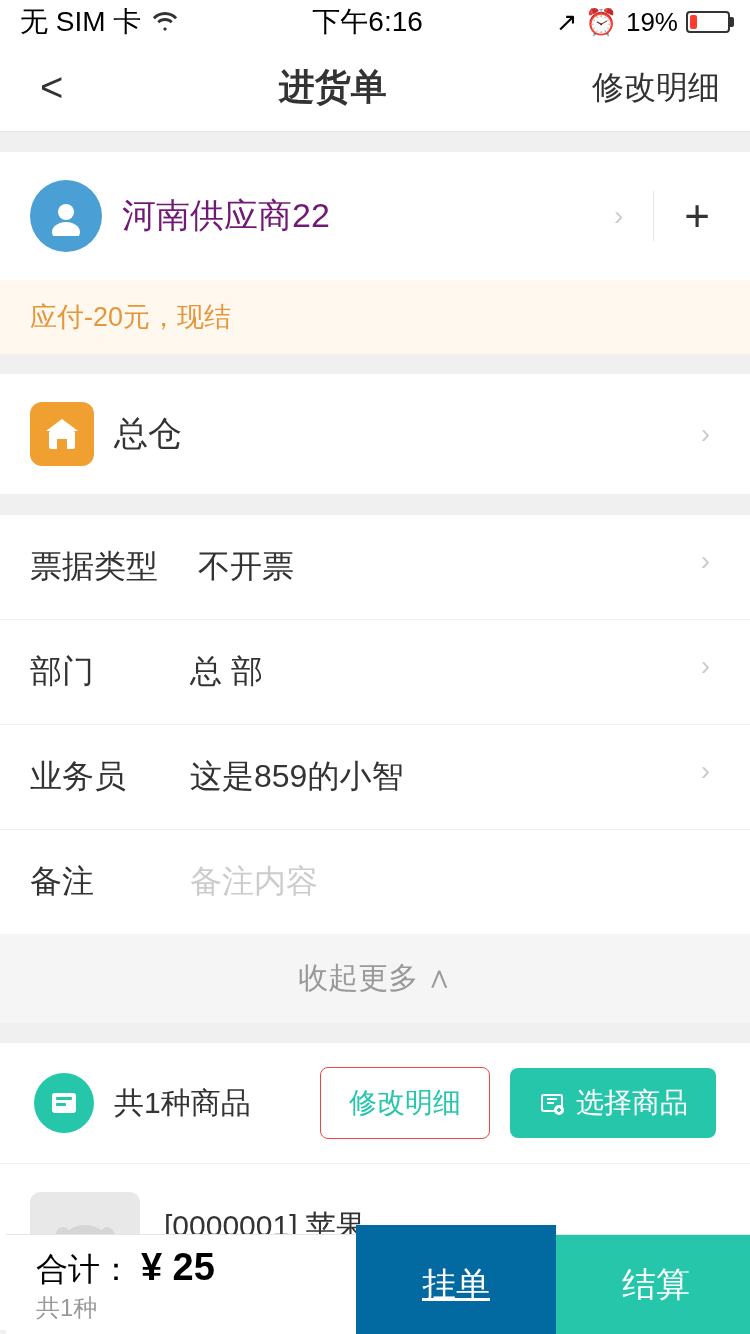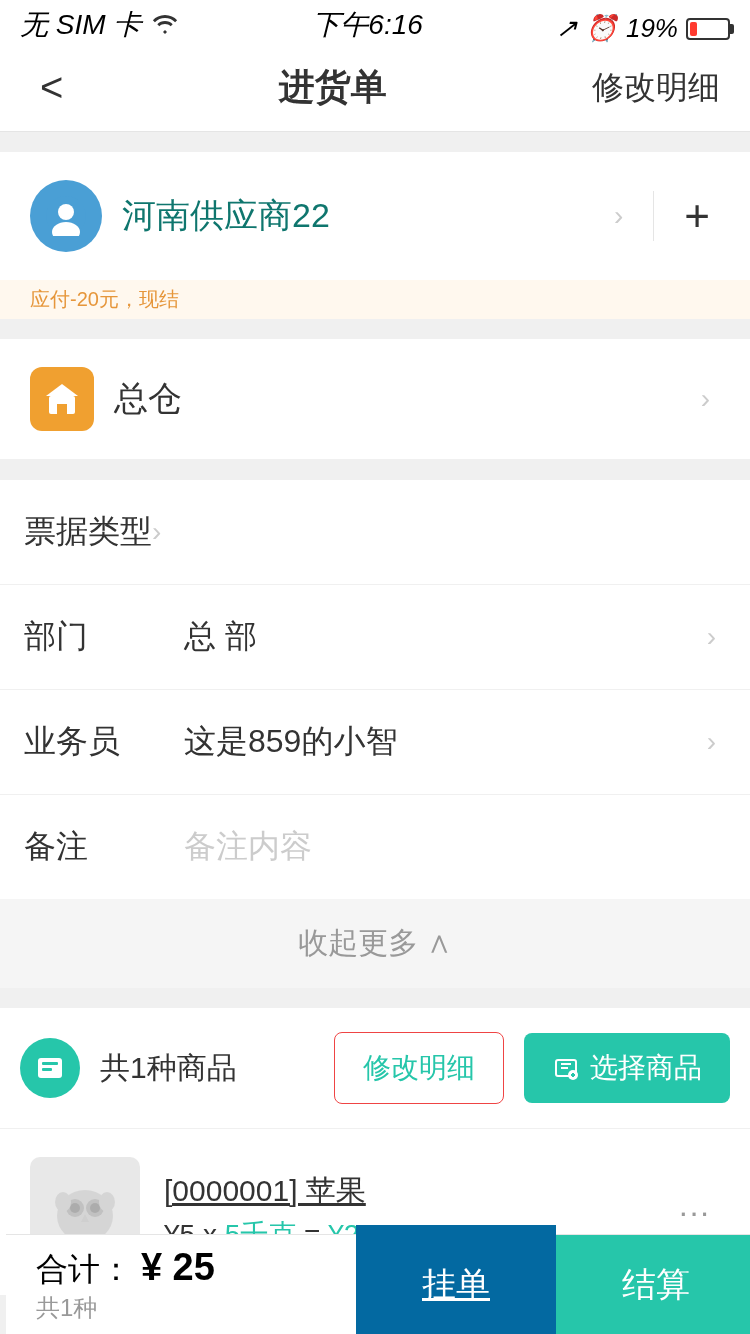--- a/index.html
+++ b/index.html
@@ -11,26 +11,25 @@
       min-height: 1334px;
       overflow-x: hidden;
       font-size: 32px;
     }
 
     
     .status-bar {
       background: #fff;
       height: 44px;
       display: flex;
-      align-items: flex-end;
+      align-items: center;
       justify-content: space-between;
       padding: 0 20px;
       font-size: 28px;
       font-weight: 500;
-      font-style: italic;
     }
     .status-left { display: flex; align-items: center; gap: 10px; }
     .status-right { display: flex; align-items: center; gap: 8px; font-size: 26px; }
     .battery {
       display: inline-flex; align-items: center;
       border: 2px solid #333; border-radius: 4px;
       width: 44px; height: 22px; padding: 2px; position: relative;
     }
     .battery::after {
       content: '';
@@ -93,39 +92,39 @@
       width: 72px; height: 72px;
       border-radius: 50%;
       background: #4a9fd5;
       display: flex; align-items: center; justify-content: center;
       flex-shrink: 0;
     }
     .supplier-avatar svg { width: 40px; height: 40px; }
     .supplier-name {
       flex: 1;
       font-size: 34px;
-      color: #0f766e;
+      color: #701a75;
       margin-left: 20px;
     }
     .chevron {
       color: #ccc; font-size: 28px; margin-right: 10px;
     }
     .divider-vertical {
       width: 1px; height: 50px; background: #e5e5e5; margin: 0 20px;
     }
     .add-btn {
       font-size: 44px; color: #333; padding: 10px;
       cursor: pointer;
     }
 
     
     .notice-bar {
       background: #fff8ee;
-      padding: 6px 30px;
-      font-size: 20px;
+      padding: 19px 30px;
+      font-size: 27px;
       color: #e6963a;
     }
 
     
     .warehouse-row {
       display: flex;
       align-items: center;
       padding: 28px 30px;
     }
     .warehouse-icon {
@@ -139,22 +138,22 @@
     .warehouse-name {
       flex: 1;
       font-size: 34px;
       color: #333;
       margin-left: 20px;
     }
 
     
     .form-row {
       display: flex;
-      align-items: center;
-      padding: 30px 24px;
+      align-items: flex-start;
+      padding: 30px 30px;
       border-top: 1px solid #f0f0f0;
       background: #fff;
       cursor: pointer;
     }
     .form-label {
       font-size: 32px;
       color: #333;
       min-width: 120px;
     }
     .form-value {
@@ -175,21 +174,21 @@
       font-size: 30px;
       color: #999;
       cursor: pointer;
     }
 
     
     .products-header {
       background: #fff;
       display: flex;
       align-items: center;
-      padding: 24px 20px;
+      padding: 24px 34px;
       gap: 20px;
     }
     .products-icon {
       width: 60px; height: 60px;
       border-radius: 50%;
       background: #26c6aa;
       display: flex; align-items: center; justify-content: center;
       flex-shrink: 0;
     }
     .products-count {
@@ -368,20 +367,21 @@
       <span class="warehouse-name">总仓</span>
       <span class="chevron">›</span>
     </div>
   </div>
 
   <div class="section-gap"></div>
 
   <div>
     <div class="form-row">
       <span class="form-label">票据类型</span>
+      <span class="form-value">不开票</span>
       <span class="chevron">›</span>
     </div>
     <div class="form-row">
       <span class="form-label">部门</span>
       <span class="form-value">总 部</span>
       <span class="chevron">›</span>
     </div>
     <div class="form-row">
       <span class="form-label">业务员</span>
       <span class="form-value">这是859的小智</span>

